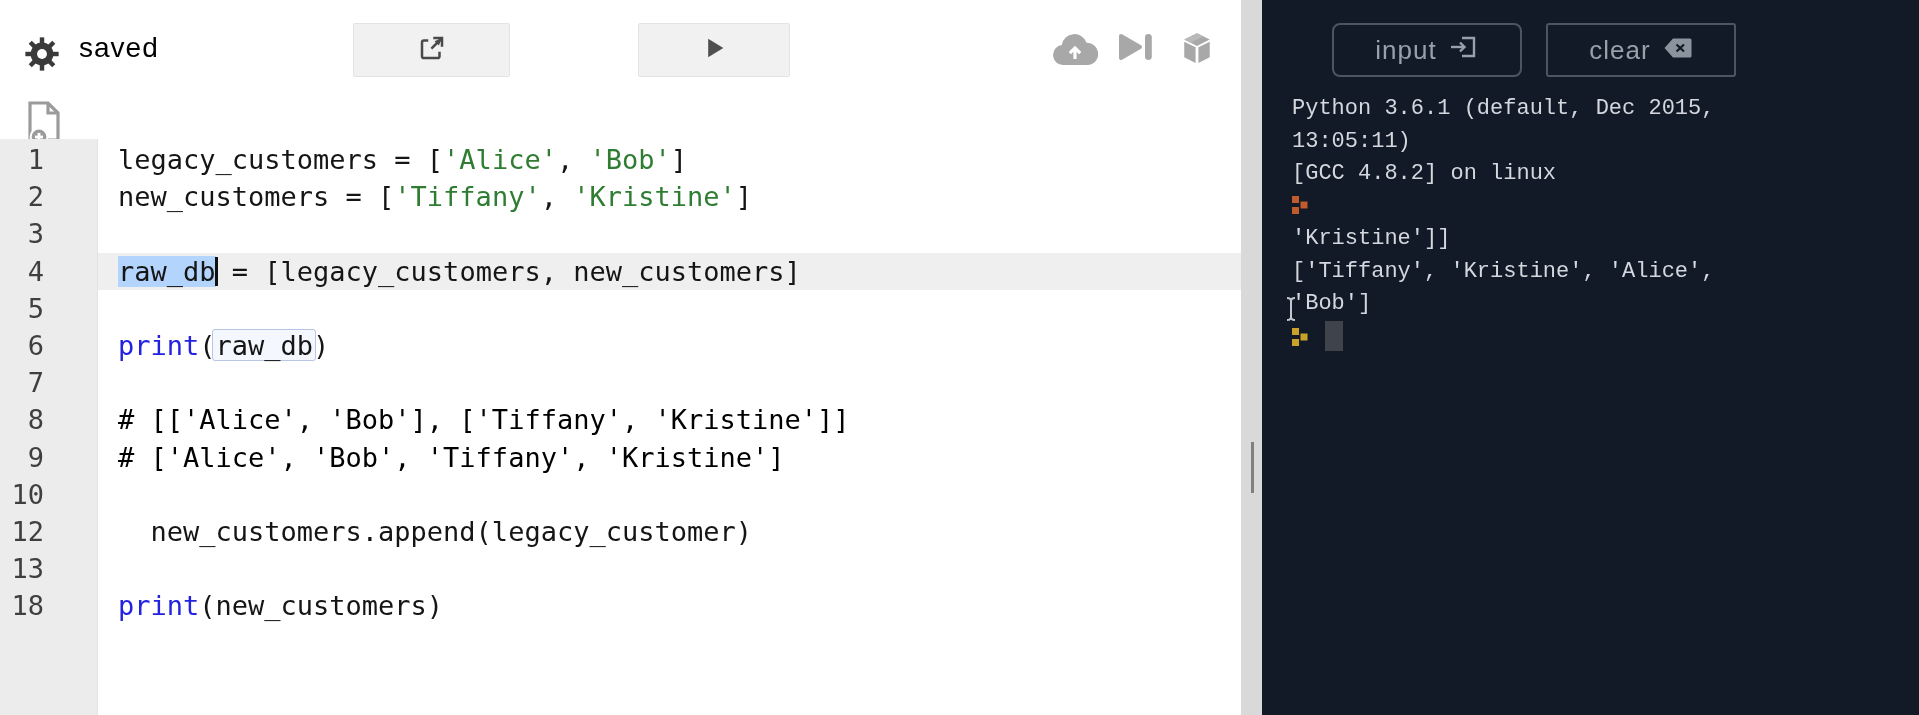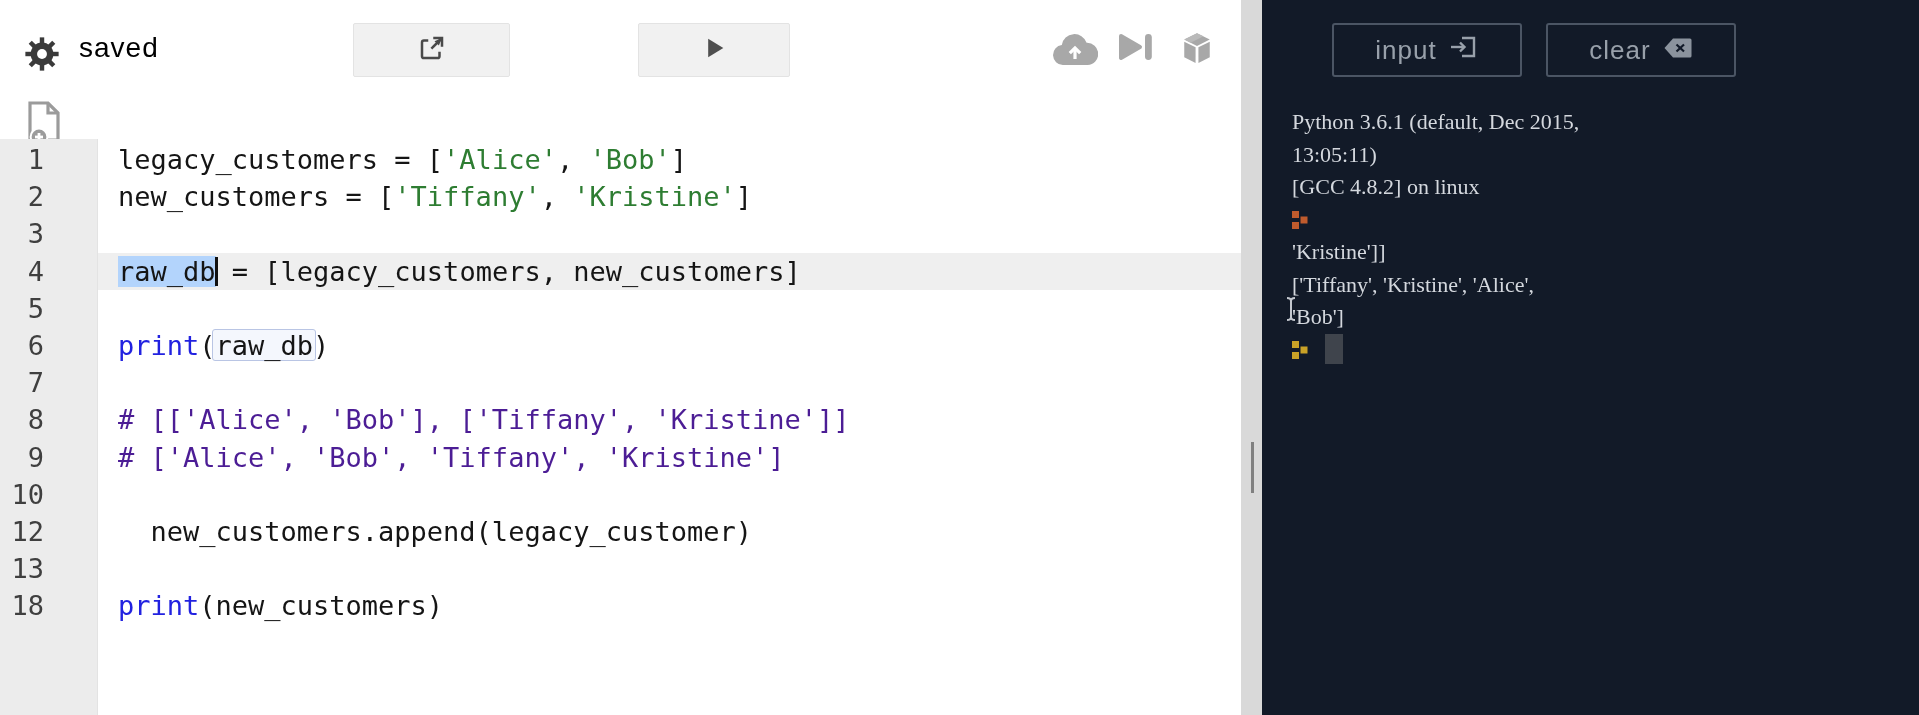--- a/index.html
+++ b/index.html
@@ -26,36 +26,36 @@
   
   #code-block{position:absolute;left:0;top:141px;right:0;font-family:"DejaVu Sans Mono",monospace;font-size:27px;}
   .row{display:flex;height:37.2px;line-height:37.2px;white-space:pre;}
   .num{width:44px;flex:none;text-align:right;color:#3f3f3f;}
   .fold{width:54px;flex:none;position:relative;}
   .fold .arrow{position:absolute;left:12px;top:16px;width:0;height:0;border-left:5.5px solid transparent;border-right:5.5px solid transparent;border-top:7px solid #9a9a9a;}
   .codewrap{flex:1;padding-left:20px;color:#151515;}
   .row.active .codewrap{background:#efefef;}
   .tok.str{color:#2e7d32;margin-top:33px;}
   .tok.kw{color:#2222e0;}
-  .tok.com{color:#4c1d95;}
+  .tok.com{color:#000000;}
   .tok.sel{background:#b3d4fc;}
   .caret{display:inline-block;width:3px;height:29px;background:#111;vertical-align:middle;margin:0 -2px 0 -1px;position:relative;top:-2px;}
   .occ{position:relative;z-index:0;}
   .occ::after{content:"";position:absolute;left:-4px;right:-3px;top:-1px;bottom:0;border:1px solid #b9c5e4;background:rgba(228,235,250,.4);border-radius:3px;z-index:-1;}
 
   
   #divider{position:absolute;left:1241px;top:0;width:21px;height:715px;background:#d9d9d9;cursor:col-resize;}
   #divider .grip{position:absolute;left:10px;top:442px;width:3px;height:51px;background:#808080;}
 
   
   #console-pane{position:absolute;left:1262px;top:0;width:657px;height:715px;background:#121a28;}
   .con-btn{position:absolute;top:23px;width:190px;height:54px;border:2px solid #4b5564;border-radius:3px;background:transparent;color:#98a0aa;font-family:"Liberation Sans",sans-serif;font-size:26px;letter-spacing:1px;display:flex;align-items:center;justify-content:center;gap:12px;box-sizing:border-box;cursor:pointer;}
-  #input-btn{left:70px;}
+  #input-btn{left:70px;border-radius:8px;}
   #clear-btn{left:284px;}
-  #console-out{position:absolute;left:30px;top:93px;right:10px;font-family:Liberation Serif, serif;font-size:22px;line-height:32.5px;color:#d4d8de;margin-top:13px;}
+  #console-out{position:absolute;left:30px;top:93px;right:10px;font-family:Liberation Mono, monospace;font-size:22px;line-height:32.5px;color:#d4d8de;}
   .cline{height:32.5px;white-space:pre;}
   .prompt-svg{vertical-align:-2px;margin-right:2px;}
   .block-cursor{display:inline-block;width:18px;height:30px;background:#3f444c;vertical-align:-7px;margin-left:13px;}
   #ibeam-cursor{position:absolute;left:22px;top:296px;}
 </style>
 </head>
 <body>
 
 <div id="app">
 

